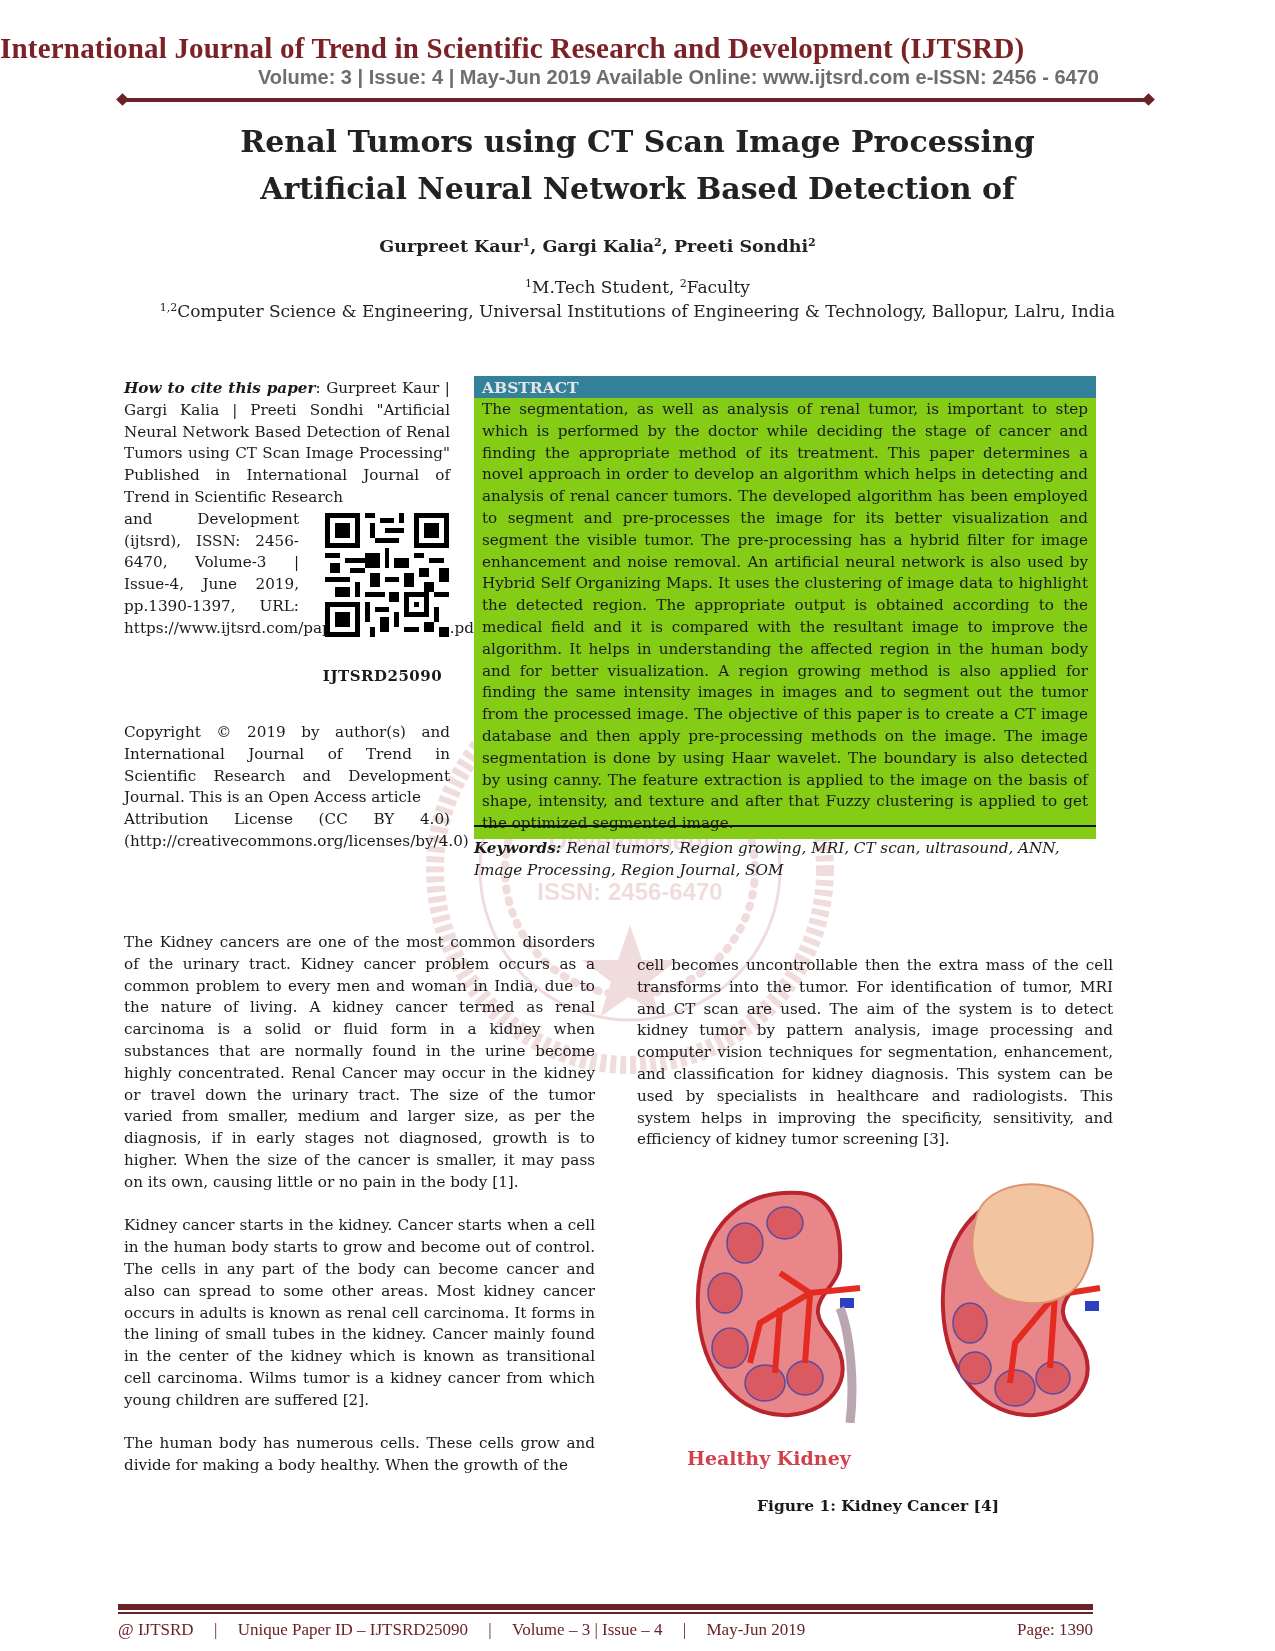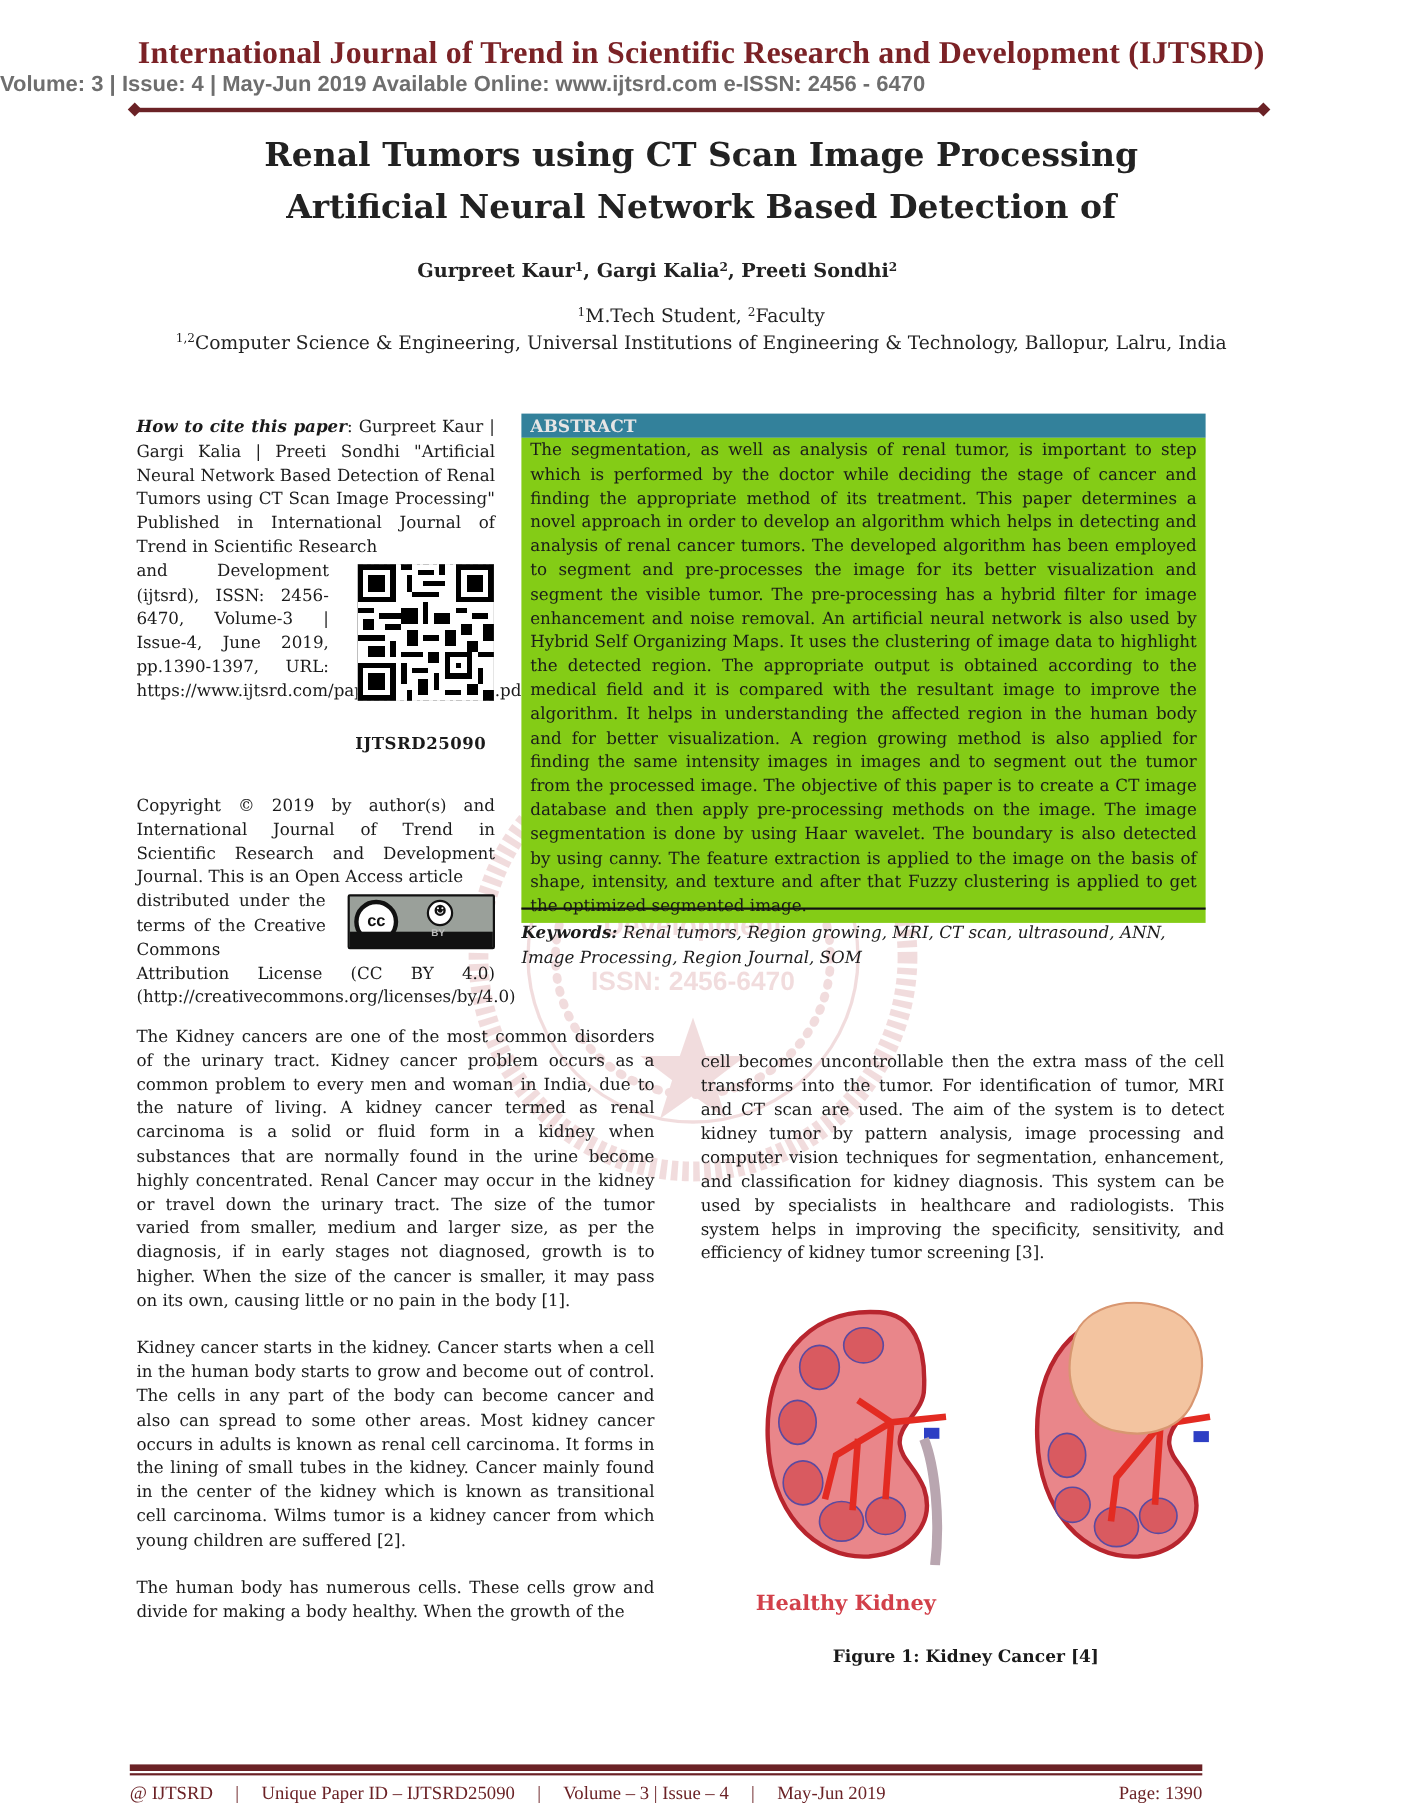--- a/index.html
+++ b/index.html
@@ -1,21 +1,21 @@
 <!DOCTYPE html>
 <html><head>
 <meta charset="utf-8">
 <style>
   * { box-sizing: border-box; margin: 0; padding: 0; }
   html, body { width: 1275px; height: 1651px; background: #ffffff; }
   body { position: relative; font-family: "DejaVu Serif", serif; color: #1a1a1a; overflow: hidden; }
 
-  .journal-title { position: absolute; left: 0; width: 1275px; top: 32px; text-align: center;
+  .journal-title { position: absolute; left: 0; width: 1275px; top: 32px; 
     font-family: "Liberation Serif", serif; font-weight: bold; font-size: 29px; color: #7b2226; letter-spacing: 0.2px; }
-  .journal-sub { position: absolute; left: 0; width: 1099px; top: 66px; text-align: left;
+  .journal-sub { position: absolute; left: 0; width: 1099px; top: 66px; text-align: right;
     font-family: "Liberation Sans", sans-serif; font-weight: bold; font-size: 20px; color: #6e6e6e; }
   .header-rule { position: absolute; left: 122px; width: 1026px; top: 98px; height: 4px; background: #6b2226; }
   .diamond { position: absolute; top: 95px; width: 9px; height: 9px; background: #6b2226; transform: rotate(45deg); }
   .diamond.l { left: 118px; } .diamond.r { left: 1144px; }
 
   .paper-title { position: absolute; left: 0; width: 1275px; top: 118px; text-align: center;
     font-family: "DejaVu Serif", serif; font-weight: bold; font-size: 30px; line-height: 47px; color: #222; }
   .authors { position: absolute; left: 0; width: 1195px; top: 236px; text-align: center;
     font-family: "DejaVu Serif", serif; font-weight: bold; font-size: 17.5px; color: #222; }
   .affil1 { position: absolute; left: 0; width: 1275px; top: 277px; text-align: center; font-size: 17px; color: #222; }
@@ -172,29 +172,20 @@
             <rect x="16" y="23" width="3" height="1"></rect>
         </g>
       </svg>
       <div class="qr-label">IJTSRD25090</div>
     </div>
   </div>
 </div>
 
 <div class="copyright body-text">
   <div>Copyright © 2019 by author(s) and International Journal of Trend in Scientific Research and Development Journal. This is an Open Access article</div>
-  <div class="cc-wrap">
-    <div class="cc-left">distributed under the terms of the Creative Commons</div>
-    <div class="cc-badge">
-      <div class="cc-circle">cc</div>
-      <div class="by-circle">☻</div>
-      <div class="bar"></div>
-      <div class="by">BY</div>
-    </div>
-  </div>
   <div>Attribution License (CC BY 4.0) (http://creativecommons.org/licenses/by/4.0)</div>
 </div>
 
 <div class="abstract">
   <div class="abstract-head">ABSTRACT</div>
   <div class="abstract-body body-text">The segmentation, as well as analysis of renal tumor, is important to step which is performed by the doctor while deciding the stage of cancer and finding the appropriate method of its treatment. This paper determines a novel approach in order to develop an algorithm which helps in detecting and analysis of renal cancer tumors. The developed algorithm has been employed to segment and pre-processes the image for its better visualization and segment the visible tumor. The pre-processing has a hybrid filter for image enhancement and noise removal. An artificial neural network is also used by Hybrid Self Organizing Maps. It uses the clustering of image data to highlight the detected region. The appropriate output is obtained according to the medical field and it is compared with the resultant image to improve the algorithm. It helps in understanding the affected region in the human body and for better visualization. A region growing method is also applied for finding the same intensity images in images and to segment out the tumor from the processed image. The objective of this paper is to create a CT image database and then apply pre-processing methods on the image. The image segmentation is done by using Haar wavelet. The boundary is also detected by using canny. The feature extraction is applied to the image on the basis of shape, intensity, and texture and after that Fuzzy clustering is applied to get the optimized segmented image.</div>
 </div>
 <div class="abstract-rule"></div>
 <div class="keywords">
   <b>Keywords:</b><span> Renal tumors, Region growing, MRI, CT scan, ultrasound, ANN, Image Processing, Region Journal, SOM</span>

